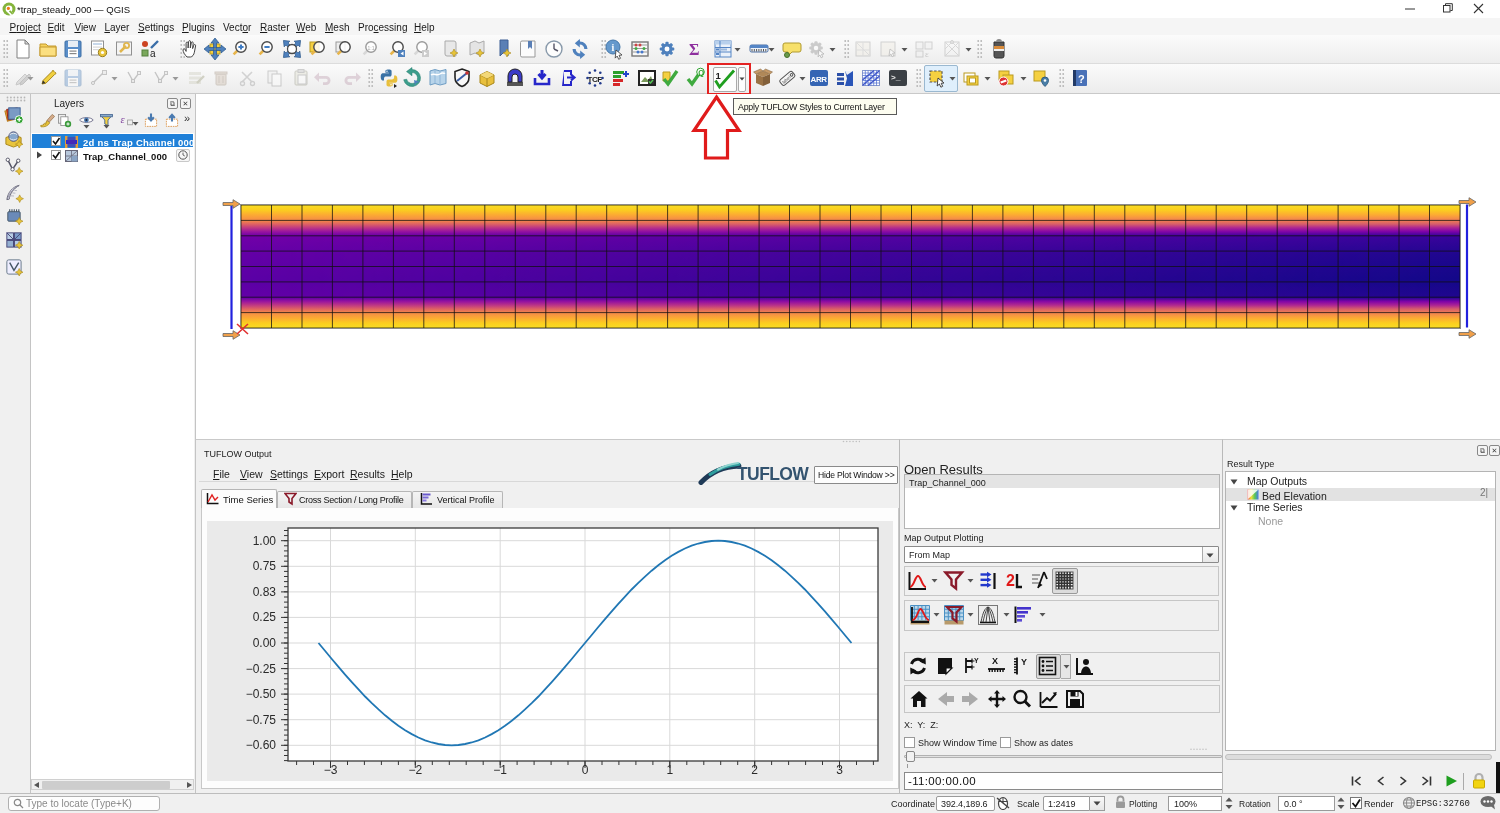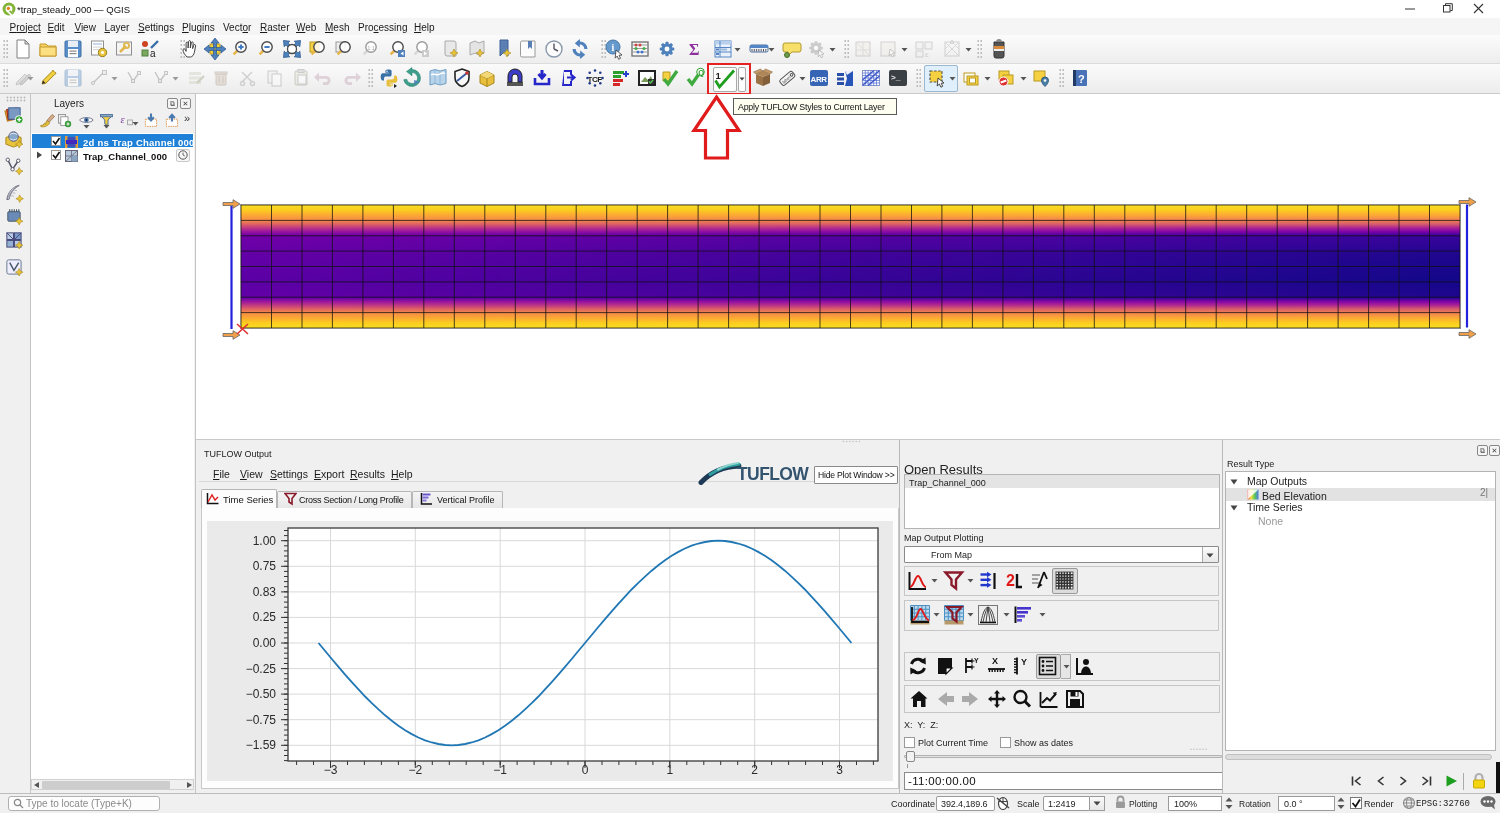--- a/index.html
+++ b/index.html
@@ -929,21 +929,21 @@
 <div style="position:absolute;left:437px;top:494.5px;white-space:nowrap;font-size:9px;color:#111;">Vertical Profile</div>
 <div style="position:absolute;left:201px;top:508px;width:698px;height:281px;background:#fdfdfd;border:1px solid #c8c8c8;border-top:none;"></div>
 <div style="position:absolute;left:207px;top:521px;width:686px;height:260px;background:#eaeaea;"></div>
 <svg style="position:absolute;left:207px;top:521px" width="686" height="260">
     <rect x="81" y="7" width="590" height="233" fill="#fff" stroke="none"></rect>
     <path d="M123.5 7 V240 M208.3 7 V240 M293.2 7 V240 M378.0 7 V240 M462.8 7 V240 M547.7 7 V240 M632.5 7 V240 M81 224.3 H671 M81 198.7 H671 M81 173.1 H671 M81 147.6 H671 M81 122.0 H671 M81 96.4 H671 M81 70.9 H671 M81 45.3 H671 M81 19.7 H671 " stroke="#d9d9d9" stroke-width="1" fill="none"></path>
     <path d="M89.6 240 v4 M106.5 240 v4 M123.5 240 v4 M140.5 240 v4 M157.4 240 v4 M174.4 240 v4 M191.4 240 v4 M208.3 240 v4 M225.3 240 v4 M242.3 240 v4 M259.2 240 v4 M276.2 240 v4 M293.2 240 v4 M310.1 240 v4 M327.1 240 v4 M344.1 240 v4 M361.0 240 v4 M378.0 240 v4 M395.0 240 v4 M411.9 240 v4 M428.9 240 v4 M445.9 240 v4 M462.8 240 v4 M479.8 240 v4 M496.8 240 v4 M513.7 240 v4 M530.7 240 v4 M547.7 240 v4 M564.6 240 v4 M581.6 240 v4 M598.6 240 v4 M615.5 240 v4 M632.5 240 v4 M649.5 240 v4 M666.4 240 v4 M123.5 240 v7 M208.3 240 v7 M293.2 240 v7 M378.0 240 v7 M462.8 240 v7 M547.7 240 v7 M632.5 240 v7 M81 239.6 h-4 M81 234.5 h-4 M81 229.4 h-4 M81 224.3 h-4 M81 219.2 h-4 M81 214.1 h-4 M81 209.0 h-4 M81 203.8 h-4 M81 198.7 h-4 M81 193.6 h-4 M81 188.5 h-4 M81 183.4 h-4 M81 178.3 h-4 M81 173.1 h-4 M81 168.0 h-4 M81 162.9 h-4 M81 157.8 h-4 M81 152.7 h-4 M81 147.6 h-4 M81 142.5 h-4 M81 137.3 h-4 M81 132.2 h-4 M81 127.1 h-4 M81 122.0 h-4 M81 116.9 h-4 M81 111.8 h-4 M81 106.7 h-4 M81 101.5 h-4 M81 96.4 h-4 M81 91.3 h-4 M81 86.2 h-4 M81 81.1 h-4 M81 76.0 h-4 M81 70.8 h-4 M81 65.7 h-4 M81 60.6 h-4 M81 55.5 h-4 M81 50.4 h-4 M81 45.3 h-4 M81 40.2 h-4 M81 35.0 h-4 M81 29.9 h-4 M81 24.8 h-4 M81 19.7 h-4 M81 14.6 h-4 M81 9.5 h-4 M81 224.3 h-7 M81 198.7 h-7 M81 173.1 h-7 M81 147.6 h-7 M81 122.0 h-7 M81 96.4 h-7 M81 70.9 h-7 M81 45.3 h-7 M81 19.7 h-7 " stroke="#333" stroke-width="1" fill="none"></path>
     <rect x="81" y="7" width="590" height="233" fill="none" stroke="#3a3a3a" stroke-width="1.3"></rect>
     <path d="M111.5 122.0 L118.2 130.0 L124.8 138.0 L131.5 145.9 L138.1 153.6 L144.8 161.1 L151.5 168.4 L158.1 175.5 L164.8 182.1 L171.5 188.4 L178.1 194.3 L184.8 199.8 L191.4 204.8 L198.1 209.2 L204.8 213.1 L211.4 216.5 L218.1 219.3 L224.8 221.5 L231.4 223.0 L238.1 224.0 L244.7 224.3 L251.4 224.0 L258.1 223.0 L264.7 221.5 L271.4 219.3 L278.1 216.5 L284.7 213.1 L291.4 209.2 L298.0 204.8 L304.7 199.8 L311.4 194.3 L318.0 188.4 L324.7 182.1 L331.4 175.5 L338.0 168.4 L344.7 161.1 L351.3 153.6 L358.0 145.9 L364.7 138.0 L371.3 130.0 L378.0 122.0 L384.7 114.0 L391.3 106.0 L398.0 98.1 L404.7 90.4 L411.3 82.9 L418.0 75.6 L424.6 68.5 L431.3 61.9 L438.0 55.6 L444.6 49.7 L451.3 44.2 L458.0 39.2 L464.6 34.8 L471.3 30.9 L477.9 27.5 L484.6 24.7 L491.3 22.5 L497.9 21.0 L504.6 20.0 L511.3 19.7 L517.9 20.0 L524.6 21.0 L531.2 22.5 L537.9 24.7 L544.6 27.5 L551.2 30.9 L557.9 34.8 L564.6 39.2 L571.2 44.2 L577.9 49.7 L584.5 55.6 L591.2 61.9 L597.9 68.5 L604.5 75.6 L611.2 82.9 L617.9 90.4 L624.5 98.1 L631.2 106.0 L637.8 114.0 L644.5 122.0" stroke="#2077b4" stroke-width="1.8" fill="none"></path>
   </svg>
-<div style="position:absolute;left:230px;top:738.3px;white-space:nowrap;font-size:12px;color:#2a2a2a;width:46px;text-align:right;">−1.59</div>
+<div style="position:absolute;left:230px;top:738.3px;white-space:nowrap;font-size:12px;color:#2a2a2a;width:46px;text-align:right;">−0.60</div>
 <div style="position:absolute;left:230px;top:712.725px;white-space:nowrap;font-size:12px;color:#2a2a2a;width:46px;text-align:right;">−0.75</div>
 <div style="position:absolute;left:230px;top:687.15px;white-space:nowrap;font-size:12px;color:#2a2a2a;width:46px;text-align:right;">−0.50</div>
 <div style="position:absolute;left:230px;top:661.575px;white-space:nowrap;font-size:12px;color:#2a2a2a;width:46px;text-align:right;">−0.25</div>
 <div style="position:absolute;left:230px;top:636.0px;white-space:nowrap;font-size:12px;color:#2a2a2a;width:46px;text-align:right;">0.00</div>
 <div style="position:absolute;left:230px;top:610.425px;white-space:nowrap;font-size:12px;color:#2a2a2a;width:46px;text-align:right;">0.25</div>
 <div style="position:absolute;left:230px;top:584.85px;white-space:nowrap;font-size:12px;color:#2a2a2a;width:46px;text-align:right;">0.83</div>
 <div style="position:absolute;left:230px;top:559.275px;white-space:nowrap;font-size:12px;color:#2a2a2a;width:46px;text-align:right;">0.75</div>
 <div style="position:absolute;left:230px;top:533.7px;white-space:nowrap;font-size:12px;color:#2a2a2a;width:46px;text-align:right;">1.00</div>
 <div style="position:absolute;left:318.51px;top:763px;white-space:nowrap;font-size:12px;color:#2a2a2a;width:24px;text-align:center;">−3</div>
 <div style="position:absolute;left:403.34000000000003px;top:763px;white-space:nowrap;font-size:12px;color:#2a2a2a;width:24px;text-align:center;">−2</div>
@@ -952,21 +952,21 @@
 <div style="position:absolute;left:657.83px;top:763px;white-space:nowrap;font-size:12px;color:#2a2a2a;width:24px;text-align:center;">1</div>
 <div style="position:absolute;left:742.66px;top:763px;white-space:nowrap;font-size:12px;color:#2a2a2a;width:24px;text-align:center;">2</div>
 <div style="position:absolute;left:827.49px;top:763px;white-space:nowrap;font-size:12px;color:#2a2a2a;width:24px;text-align:center;">3</div>
 <div style="position:absolute;left:899px;top:439px;width:323px;height:354px;background:#f0f0f0;border-left:1px solid #b9b9b9;border-top:1px solid #c9c9c9;"></div>
 <div style="position:absolute;left:904px;top:461.5px;white-space:nowrap;font-size:13px;color:#222;">Open Results</div>
 <div style="position:absolute;left:904px;top:474px;width:316px;height:55px;background:#fff;border:1px solid #b4b4b4;"></div>
 <div style="position:absolute;left:905px;top:475px;width:314px;height:13px;background:#e4e4e4;"></div>
 <div style="position:absolute;left:909px;top:477.5px;white-space:nowrap;font-size:9px;color:#222;">Trap_Channel_000</div>
 <div style="position:absolute;left:904px;top:533px;white-space:nowrap;font-size:9px;color:#222;">Map Output Plotting</div>
 <div style="position:absolute;left:904px;top:546px;width:315px;height:17px;background:#fff;border:1px solid #8a8a8a;border-radius:1px;"></div>
-<div style="position:absolute;left:931px;top:549.5px;white-space:nowrap;font-size:9px;color:#222;">From Map</div>
+<div style="position:absolute;left:909px;top:549.5px;white-space:nowrap;font-size:9px;color:#222;">From Map</div>
 <div style="position:absolute;left:1202px;top:547px;width:16px;height:15px;background:linear-gradient(#fbfbfb,#e8e8e8);border-left:1px solid #aaa;"></div>
 <svg style="position:absolute;left:1206px;top:553px" width="8" height="5">
     <path d="M0.5 0.5 l3.5 4 3.5-4z" fill="#444"></path>
   </svg>
 <div style="position:absolute;left:904px;top:566px;width:315px;height:30px;background:#f0f0f0;border:1px solid #c6c6c6;"></div>
 <div style="position:absolute;left:904px;top:600px;width:315px;height:31px;background:#f0f0f0;border:1px solid #c6c6c6;"></div>
 <div style="position:absolute;left:904px;top:652px;width:316px;height:29px;background:#f0f0f0;border:1px solid #c6c6c6;"></div>
 <div style="position:absolute;left:904px;top:685px;width:316px;height:28px;background:#f0f0f0;border:1px solid #c6c6c6;"></div>
 <svg style="position:absolute;left:907px;top:570px" width="22" height="22">
     <path d="M2.5 2 V19 H19" stroke="#111" stroke-width="2" fill="none"></path>
@@ -1118,21 +1118,21 @@
 <svg style="position:absolute;left:1064px;top:688px" width="22" height="22">
     <path d="M3 3 h13 l3 3 v13 h-16z" fill="none" stroke="#111" stroke-width="2"></path>
     <rect x="6.5" y="3.5" width="8" height="5" fill="#111"></rect>
     <rect x="11.5" y="4" width="2" height="4" fill="#fff"></rect>
     <rect x="6" y="11" width="10" height="7.5" fill="#111"></rect>
   </svg>
 <div style="position:absolute;left:904px;top:719.5px;white-space:nowrap;font-size:9px;color:#222;">X:&nbsp; Y:&nbsp; Z:</div>
 <svg style="position:absolute;left:904px;top:737px" width="11" height="11">
     <rect x="0.5" y="0.5" width="10" height="10" fill="#fff" stroke="#9a9a9a"></rect>
   </svg>
-<div style="position:absolute;left:918px;top:738px;white-space:nowrap;font-size:9px;color:#222;">Plot Current Time</div>
+<div style="position:absolute;left:918px;top:738px;white-space:nowrap;font-size:9px;color:#222;">Show Window Time</div>
 <svg style="position:absolute;left:1000px;top:737px" width="11" height="11">
     <rect x="0.5" y="0.5" width="10" height="10" fill="#fff" stroke="#9a9a9a"></rect>
   </svg>
 <div style="position:absolute;left:1014px;top:738px;white-space:nowrap;font-size:9px;color:#222;">Show as dates</div>
 <div style="position:absolute;left:904px;top:755px;width:318px;height:3px;background:#e2e2e2;border:1px solid #b2b2b2;border-radius:1px;"></div>
 <div style="position:absolute;left:906px;top:751px;width:9px;height:11px;background:#f2f2f2;border:1px solid #888;border-radius:2px;"></div>
 <div style="position:absolute;left:907px;top:764px;width:1px;height:4px;background:#999;"></div>
 <svg style="position:absolute;left:1190px;top:748px" width="18" height="3">
     <circle cx="1" cy="1.2" r="0.7" fill="#b8b8b8"></circle>
     <circle cx="4" cy="1.2" r="0.7" fill="#b8b8b8"></circle>

